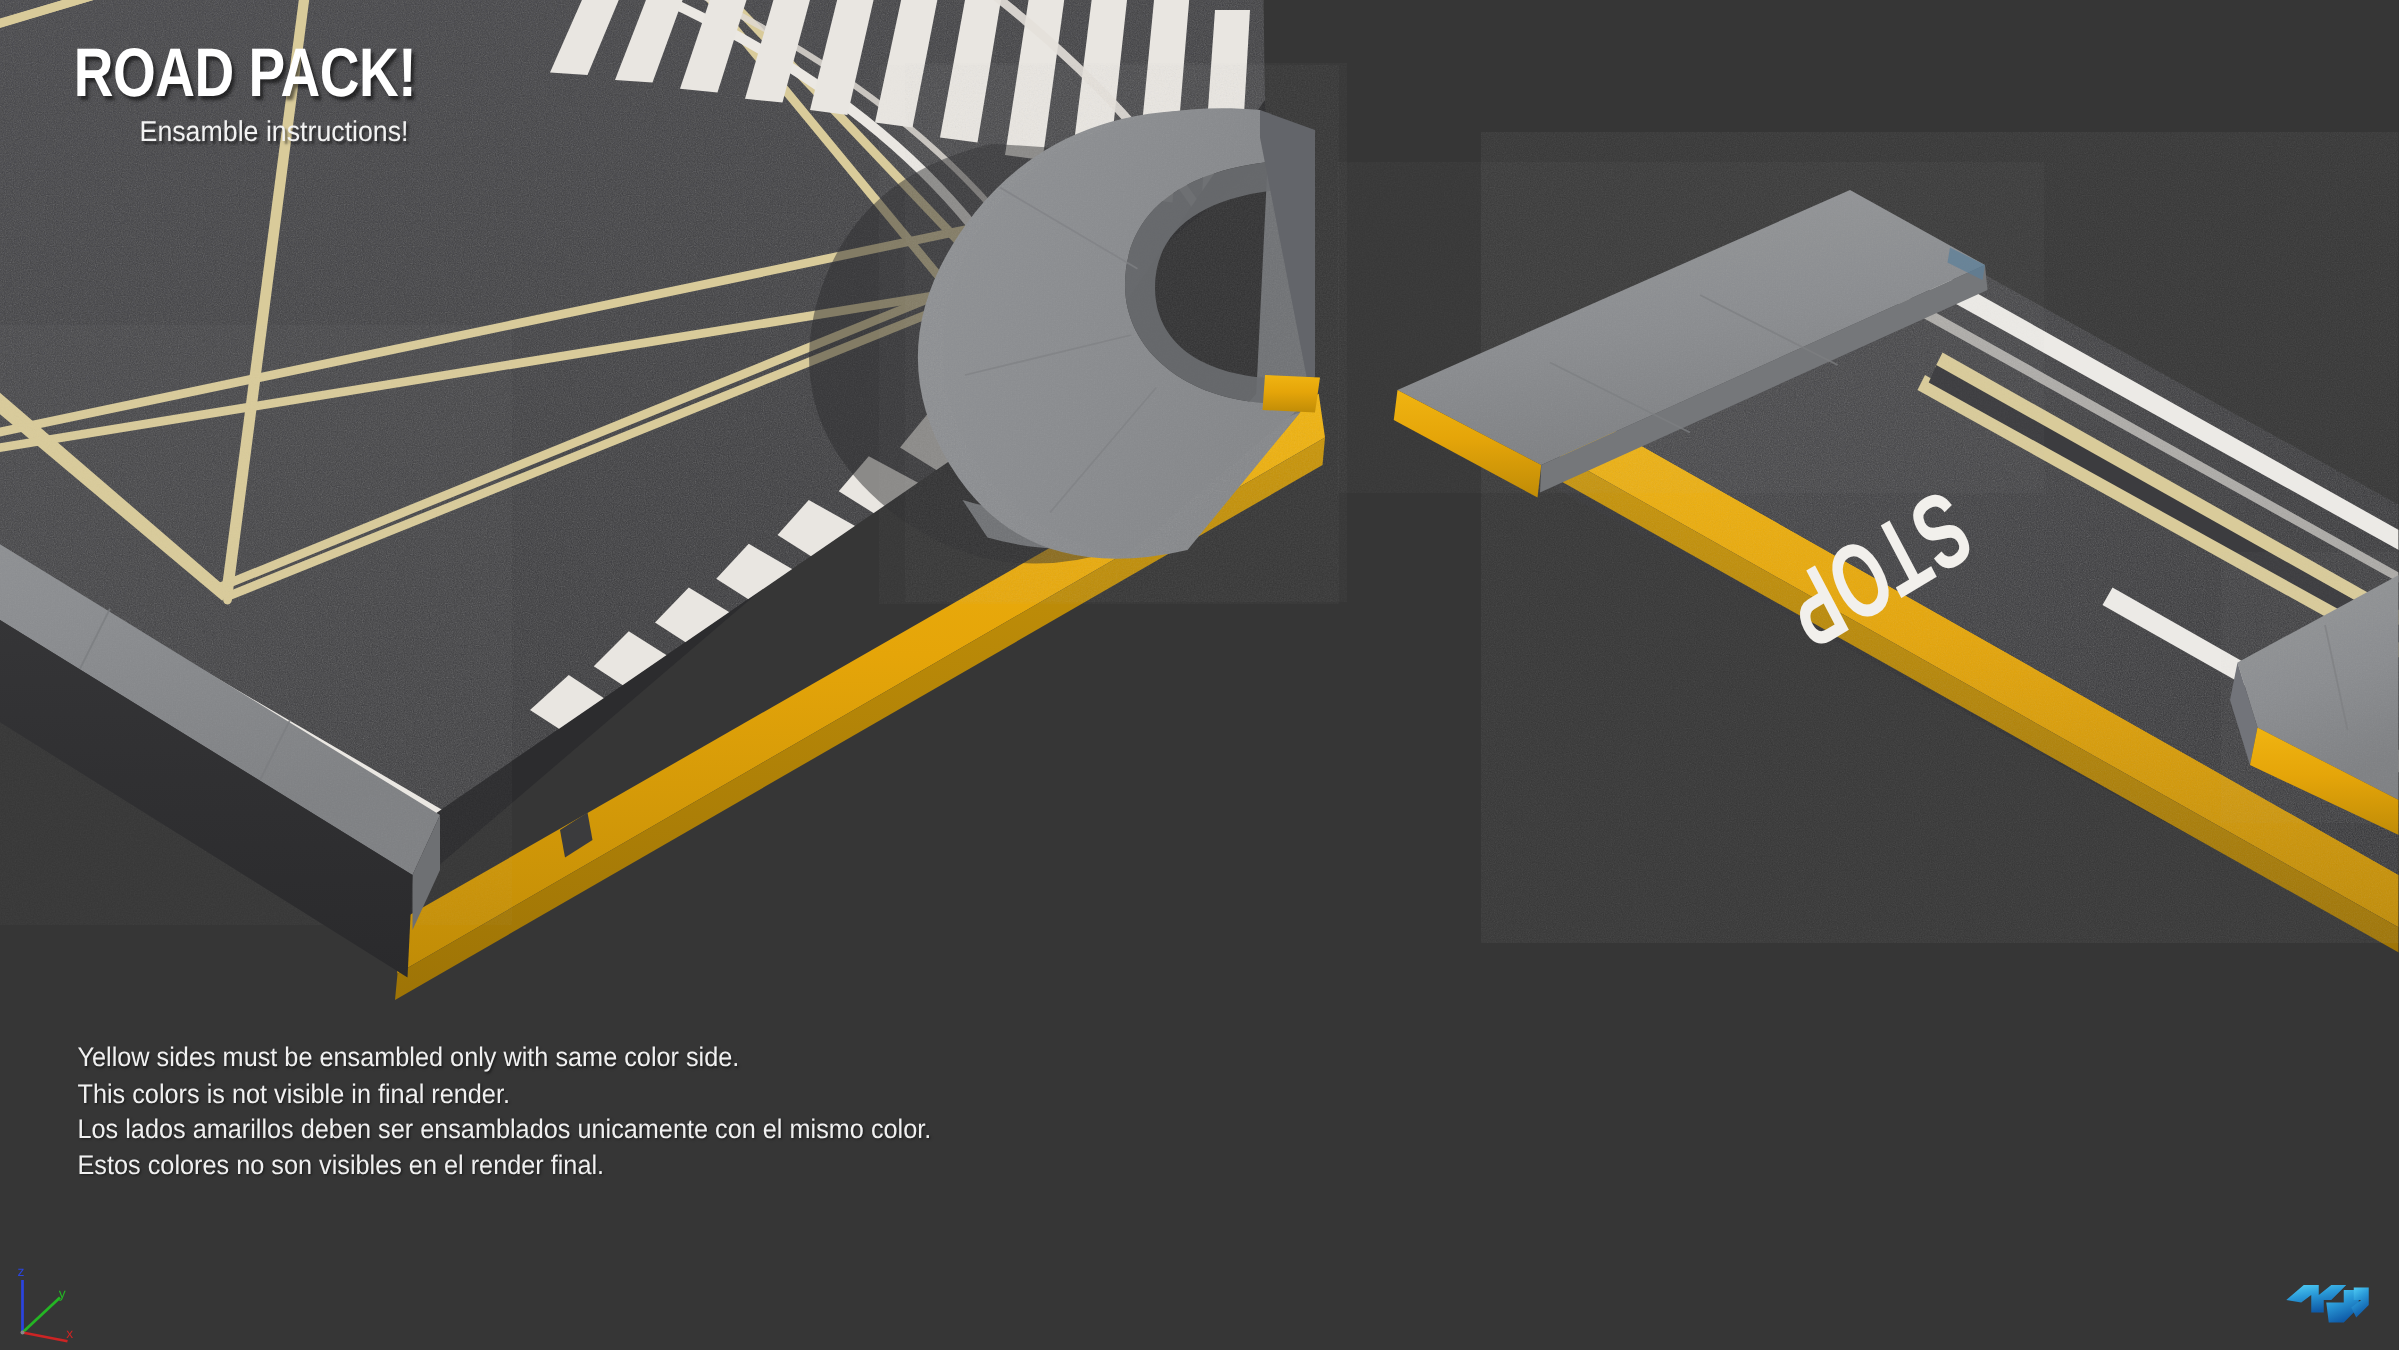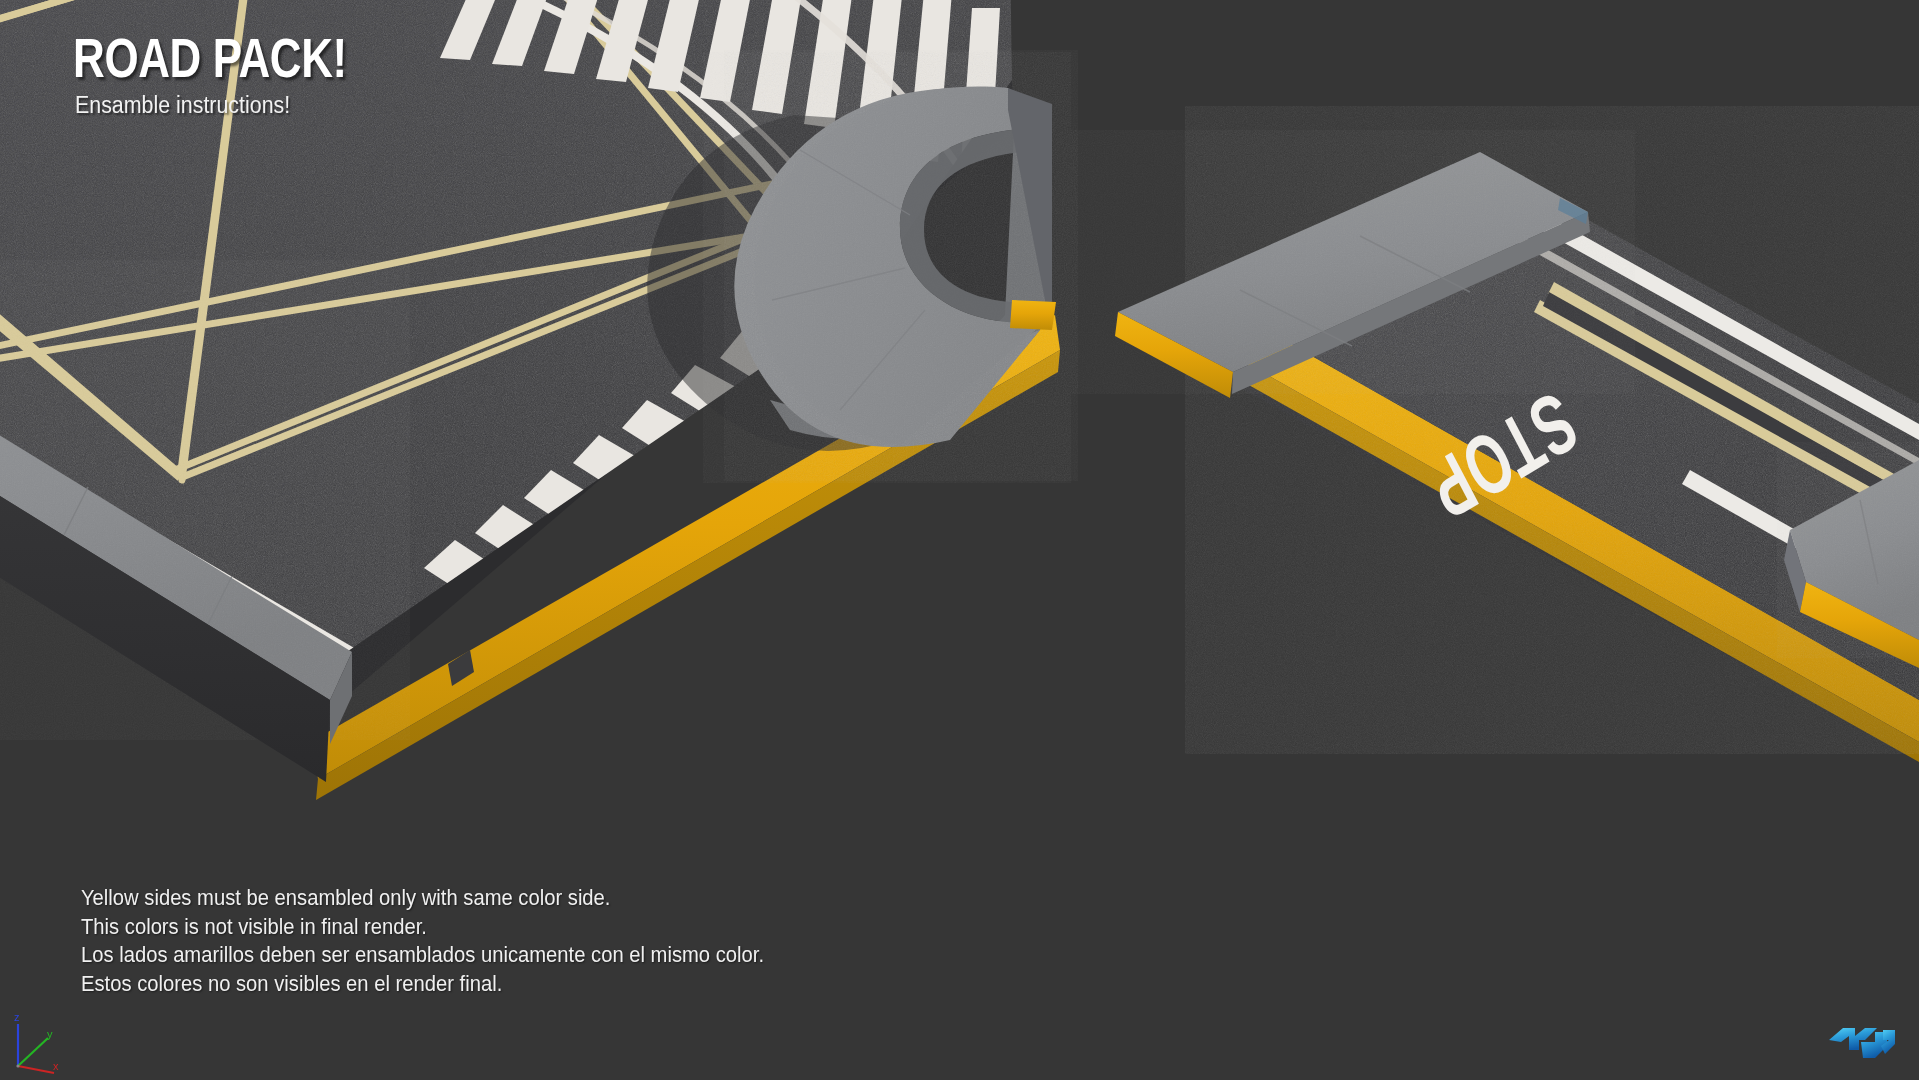--- a/index.html
+++ b/index.html
@@ -16,23 +16,24 @@
     overflow: hidden;
   }
   .svg-layer {
     position: absolute; inset: 0;
     width: 1919px; height: 1080px;
   }
 
   
   #title-block {
     position: absolute;
-    left: 73px; top: 30px;
+    left: 59px; top: 30px;
     z-index: 40;
     pointer-events: none;
+    text-align: center;
   }
   #page-title {
     font-family: "Liberation Sans", sans-serif;
     font-weight: bold;
     font-size: 55px;
     line-height: 56px;
     letter-spacing: -0.5px;
     color: #ffffff;
     transform: scaleX(0.80);
     transform-origin: left top;
@@ -48,24 +49,23 @@
     margin: 6px 0 0 2px;
     transform: scaleX(0.93);
     transform-origin: left top;
     text-shadow: 2px 2px 2px rgba(0,0,0,0.5);
     white-space: nowrap;
   }
 
   
   #instructions {
     position: absolute;
-    left: 62px; top: 884px;
+    left: 62px; top: 832px;
     z-index: 40;
     pointer-events: none;
-    margin-left: 19px;
   }
   .instruction-line {
     font-family: "Liberation Sans", sans-serif;
     font-size: 21.5px;
     line-height: 28.5px;
     color: #f0f0f0;
     white-space: nowrap;
     transform: scaleX(0.94);
     transform-origin: left top;
     text-shadow: 1px 1px 2px rgba(0,0,0,0.5);

